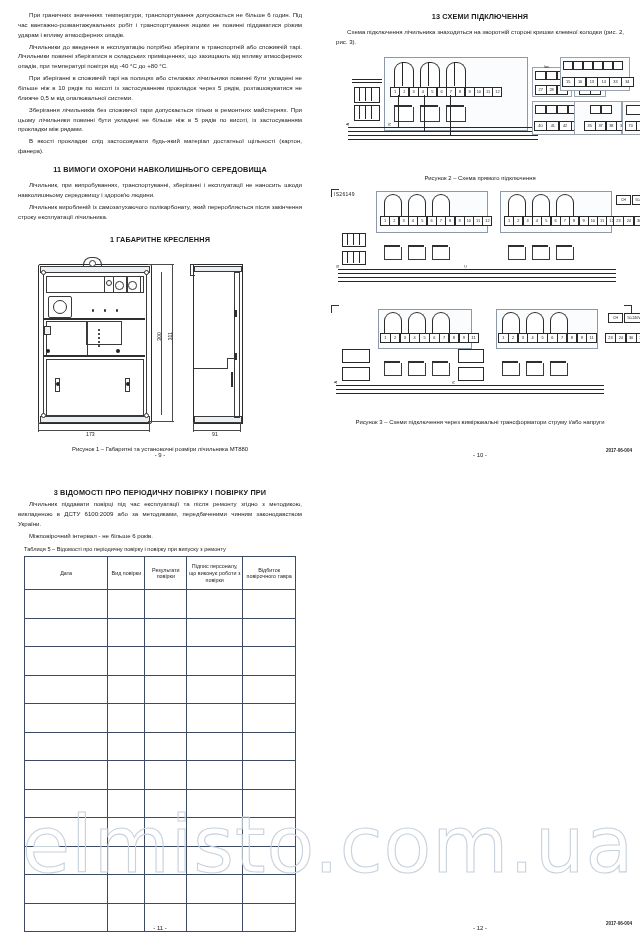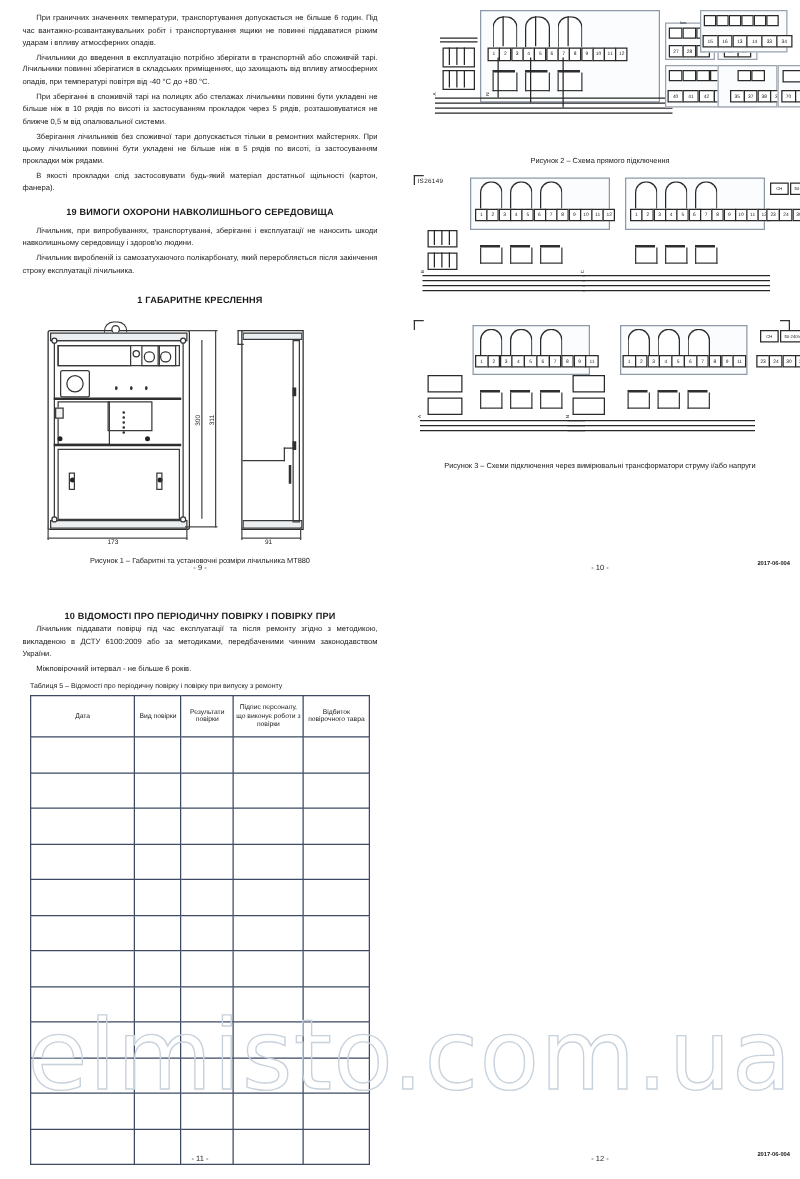--- a/index.html
+++ b/index.html
@@ -65,21 +65,21 @@
 <body>
 
 <div class="page col-l">
   <div style="padding:10px 18px 0 18px;">
     <p class="body">При граничних значеннях температури, транспортування допускається не більше 6 годин. Під час вантажно-розвантажувальних робіт і транспортування ящики не повинні піддаватися різким ударам і впливу атмосферних опадів.</p>
     <p class="body">Лічильники до введення в експлуатацію потрібно зберігати в транспортній або споживчій тарі. Лічильники повинні зберігатися в складських приміщеннях, що захищають від впливу атмосферних опадів, при температурі повітря від -40 °С до +80 °С.</p>
     <p class="body">При зберіганні в споживчій тарі на полицях або стелажах лічильники повинні бути укладені не більше ніж в 10 рядів по висоті із застосуванням прокладок через 5 рядів, розташовуватися не ближче 0,5 м від опалювальної системи.</p>
     <p class="body">Зберігання лічильників без споживчої тари допускається тільки в ремонтних майстернях. При цьому лічильники повинні бути укладені не більше ніж в 5 рядів по висоті, із застосуванням прокладки між рядами.</p>
     <p class="body">В якості прокладки слід застосовувати будь-який матеріал достатньої щільності (картон, фанера).</p>
 
-    <h2 class="sec">19  ВИМОГИ ОХОРОНИ НАВКОЛИШНЬОГО СЕРЕДОВИЩА</h2>
+    <h2 class="sec">11  ВИМОГИ ОХОРОНИ НАВКОЛИШНЬОГО СЕРЕДОВИЩА</h2>
     <p class="body">Лічильник, при випробуваннях, транспортуванні, зберіганні і експлуатації не наносить шкоди навколишньому середовищу і здоров'ю людини.</p>
     <p class="body">Лічильник виробленій із самозатухаючого полікарбонату, який переробляється після закінчення строку експлуатації лічильника.</p>
 
     <h2 class="sec" style="margin-top:14px;">1  ГАБАРИТНЕ КРЕСЛЕННЯ</h2>
   </div>
 
   <div class="drawwrap">
 
     <div class="mech" style="left:18px;top:14px;width:112px;height:158px;border-width:1.3px;border-radius:2px;"></div>
 
@@ -165,20 +165,24 @@
     <div class="dimline" style="left:173px;top:172px;width:.7px;height:10px;"></div>
     <div class="dimline" style="left:220px;top:172px;width:.7px;height:10px;"></div>
     <div class="dimtxt" style="left:192px;top:181px;">91</div>
   </div>
 
   <div class="cap" style="margin-top:6px;">Рисунок 1 – Габаритні та установочні розміри лічильника МТ880</div>
   <div class="pagenum" style="top:452px;">- 9 -</div>
 </div>
 
 <div class="page col-r">
+  <div style="padding:10px 16px 0 16px;">
+    <h2 class="sec" style="margin-top:2px;">13 СХЕМИ ПІДКЛЮЧЕННЯ</h2>
+    <p class="body">Схема підключення лічильника знаходиться на зворотній стороні кришки клемної колодки (рис. 2, рис. 3).</p>
+  </div>
 
   <div class="schem" style="width:300px;height:122px;margin-left:12px;">
 
     <div class="thin" style="left:52px;top:8px;width:142px;height:72px;border-color:#8d99a6;background:#fbfcfd;"></div>
 
     <div class="coil" style="left:62px;top:13px;width:18px;height:24px;"></div>
     <div class="coil" style="left:88px;top:13px;width:18px;height:24px;"></div>
     <div class="coil" style="left:114px;top:13px;width:18px;height:24px;"></div>
     <div class="wire" style="left:70px;top:13px;width:.8px;height:24px;"></div>
     <div class="wire" style="left:96px;top:13px;width:.8px;height:24px;"></div>
@@ -456,21 +460,21 @@
     </div>
   </div>
 
   <div class="cap" style="margin-top:4px;">Рисунок 3 – Схеми підключення через вимірювальні трансформатори струму і/або напруги</div>
   <div class="pagenum" style="top:452px;">- 10 -</div>
   <div class="docid" style="top:448px;">2017-06-004</div>
 </div>
 
 <div class="page col-bl">
   <div style="padding:18px 18px 0 18px;">
-    <h2 class="sec" style="margin:0 0 2px 0;">10  ВІДОМОСТІ ПРО ПЕРІОДИЧНУ ПОВІРКУ І ПОВІРКУ ПРИ</h2>
+    <h2 class="sec" style="margin:0 0 2px 0;">3  ВІДОМОСТІ ПРО ПЕРІОДИЧНУ ПОВІРКУ І ПОВІРКУ ПРИ</h2>
     <p class="body">Лічильник піддавати повірці під час експлуатації та після ремонту згідно з методикою, викладеною в ДСТУ 6100:2009 або за методиками, передбаченими чинним законодавством України.</p>
     <p class="body">Міжповірочний інтервал - не більше 6 років.</p>
   </div>
 
   <div class="tcap" style="margin-top:6px;">Таблиця 5 – Відомості про періодичну повірку і повірку при випуску з ремонту</div>
 
   <table class="t5">
     <thead>
       <tr>
         <th style="width:88px;">Дата</th>

